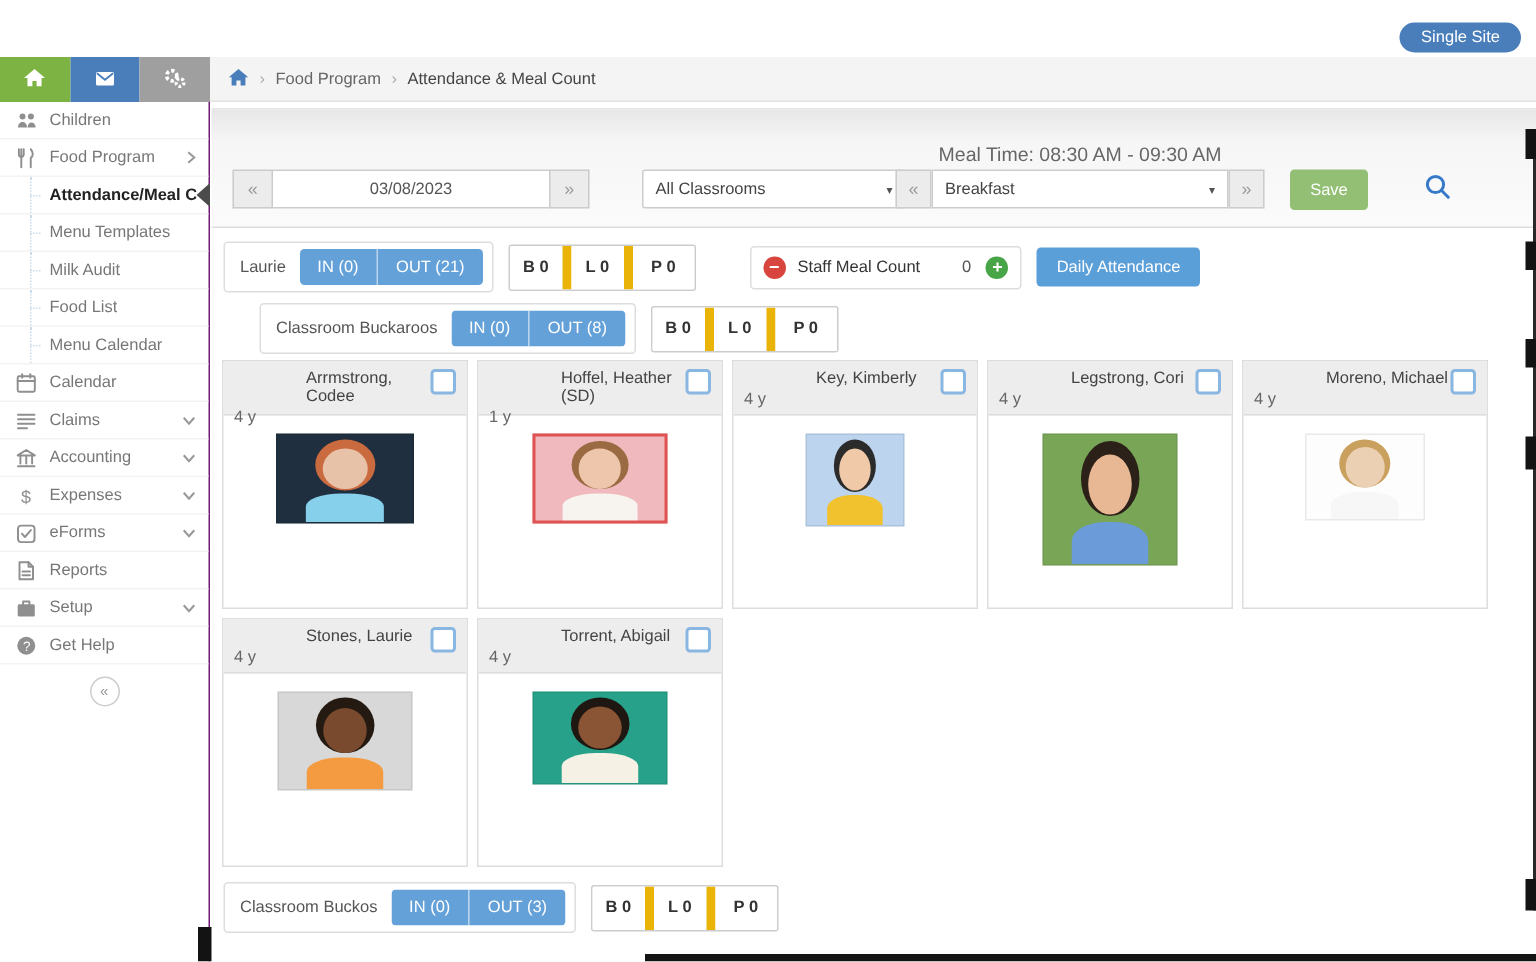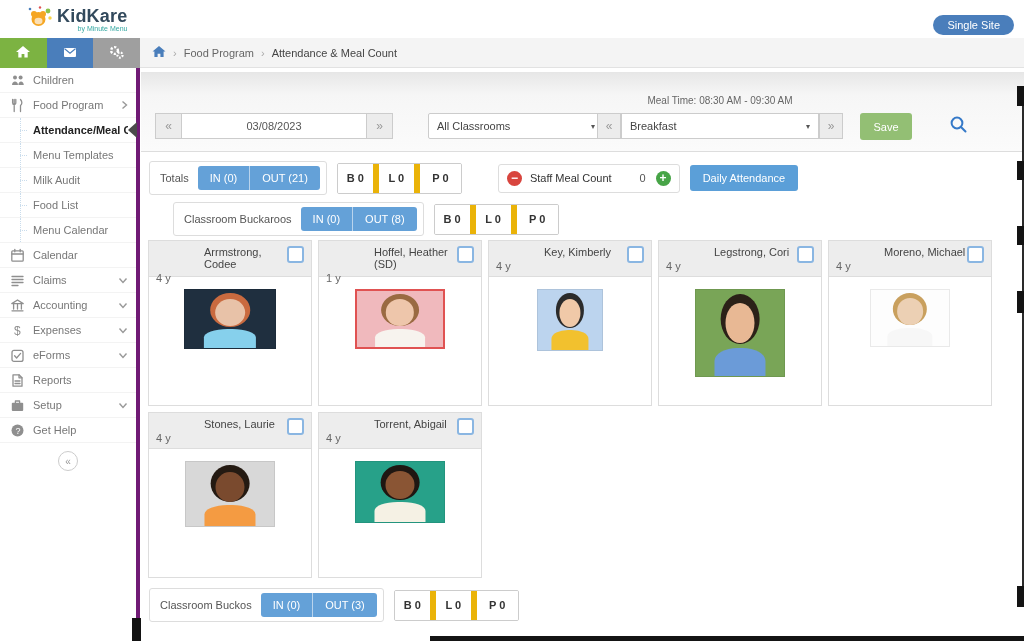--- a/index.html
+++ b/index.html
@@ -16,21 +16,21 @@
   
   .nav-row{position:absolute;top:38px;left:0;width:140px;height:30px;display:flex;}
   .nav-btn{flex:1;display:flex;align-items:center;justify-content:center;border:none;padding:0;}
   .nav-home{background:#7cb342;} .nav-mail{background:#4a7ebb;} .nav-gear{background:#9f9f9f;}
   .crumb-bar{position:absolute;top:38px;left:140px;width:884px;height:30px;background:#f4f4f4;
        border-bottom:1px solid #e2e2e2;display:flex;align-items:center;padding-left:12px;box-sizing:border-box;gap:7px;color:#666;}
   .crumb-sep{color:#aaa;}
   .crumb-last{color:#444;}
   
   .sidebar{position:absolute;top:68px;left:0;width:140px;height:573px;background:#fff;
-       border-right:4px solid #701a75;box-sizing:border-box;}
+       border-right:1px solid #701a75;box-sizing:border-box;}
   .sb-item{height:24px;display:flex;align-items:center;gap:8px;padding:0 8px 0 10px;
        border-bottom:1px solid #f3f3f3;position:relative;color:#777;cursor:default;}
   .sb-ic{width:15px;height:15px;display:flex;align-items:center;justify-content:center;color:#8f8f8f;flex:0 0 15px;}
   .sb-label{white-space:nowrap;overflow:hidden;}
   .sb-item.sub{padding-left:33px;}
   .sb-item.sub::before{content:"";position:absolute;left:20px;top:0;bottom:0;border-left:1px dotted #c9dcec;}
   .sb-item.sub::after{content:"";position:absolute;left:20px;top:50%;width:7px;border-top:1px dotted #c9dcec;}
   .sb-item.active{color:#222;font-weight:bold;}
   .active-marker{position:absolute;right:-1px;top:50%;transform:translateY(-50%);width:0;height:0;
        border-top:8px solid transparent;border-bottom:8px solid transparent;border-right:9px solid #4b4b4b;}
@@ -43,21 +43,21 @@
        background:linear-gradient(180deg,#e7e7e7 0%,#f6f6f6 28%,#fbfbfb 100%);
        border-top:1px solid #e6e6e6;border-bottom:1px solid #ddd;}
   .stepper{position:absolute;display:flex;height:26px;}
   .step-btn{width:27px;background:#ececec;border:1px solid #ccc;color:#999;display:flex;align-items:center;
        justify-content:center;font-size:12px;padding:0;font-family:inherit;}
   .step-input{border:1px solid #ccc;border-left:none;border-right:none;background:#fff;text-align:center;
        color:#555;font-family:inherit;font-size:11px;padding:0;}
   .select-box{display:flex;align-items:center;justify-content:space-between;background:#fff;
        border:1px solid #ccc;border-radius:2px;padding:0 8px;box-sizing:border-box;height:26px;color:#444;}
   .caret{font-size:8px;color:#555;}
-  .meal-time{position:absolute;left:456px;top:22px;width:246px;text-align:center;font-size:10px;color:#666;}
+  .meal-time{position:absolute;left:456px;top:22px;width:246px;text-align:center;font-size:13px;color:#666;}
   .save-btn{position:absolute;left:719px;top:40px;width:52px;height:27px;background:#93bf74;color:#fff;
        border:none;border-radius:3px;font-family:inherit;font-size:11px;}
   .search-btn{position:absolute;left:808px;top:42px;background:none;border:none;padding:0;display:flex;}
   
   .ctl-row{position:absolute;left:8px;display:flex;align-items:center;gap:10px;}
   .group{display:flex;align-items:center;gap:9px;background:#fff;border:1px solid #ddd;border-radius:3px;
        padding:4px 6px 4px 10px;}
   .g-label{color:#555;}
   .inout{display:flex;border-radius:3px;overflow:hidden;}
   .io{background:#64a1d8;color:#fff;border:none;padding:6px 12px;font-family:inherit;font-size:11px;}
@@ -92,38 +92,20 @@
   
   .edge-mark{position:absolute;right:0;width:7px;background:#131313;}
   .edge-line{position:absolute;right:0;top:86px;height:521px;width:2px;background:#2a2a2a;}
   .bottom-bar{position:absolute;left:430px;right:0;bottom:0;height:5px;background:#141414;}
   .corner-mark{position:absolute;left:132px;top:618px;width:9px;height:23px;background:#131313;}
 </style>
 </head>
 <body>
 
 <div class="app-header">
-  <div class="logo">
-    <span>
-      <svg width="27" height="27" viewBox="0 0 27 27">
-        <circle cx="8" cy="9" r="3" fill="#f5a623"></circle>
-          <circle cx="17" cy="9" r="3" fill="#f5a623"></circle>
-        <circle cx="12.5" cy="14" r="7" fill="#f5a623"></circle>
-        <ellipse cx="12.5" cy="16" rx="4" ry="3.2" fill="#fbe0b6"></ellipse>
-        <circle cx="22" cy="6" r="2.4" fill="#8bc34a"></circle>
-          <circle cx="24" cy="13" r="1.7" fill="#f8d347"></circle>
-        <circle cx="4" cy="4" r="1.3" fill="#4a7ebb"></circle>
-          <circle cx="14" cy="2.5" r="1.2" fill="#e05252"></circle>
-      </svg>
-    </span>
-    <span class="logo-txt">
-      <span class="logo-title">KidKare</span>
-      <span class="logo-sub">by Minute Menu</span>
-    </span>
-  </div>
   <button class="single-site">Single Site</button>
 </div>
 
 <div class="nav-row">
   <button class="nav-btn nav-home">
     <span>
       <svg width="16" height="15" viewBox="0 0 16 15">
           <path d="M8 2 L15 8 H12.7 V13.5 H9.4 V10 H6.6 V13.5 H3.3 V8 H1 Z" fill="#fff"></path>
         </svg>
     </span>
@@ -334,21 +316,21 @@
         <svg width="19" height="19" viewBox="0 0 19 19">
             <circle cx="8" cy="8" r="5.4" fill="none" stroke="#3579c8" stroke-width="2"></circle>
             <line x1="12.2" y1="12.2" x2="16.5" y2="16.5" stroke="#3579c8" stroke-width="2" stroke-linecap="round"></line>
           </svg>
       </span>
     </button>
   </div>
 
   <div class="ctl-row" style="top:92px;">
     <div class="group">
-      <span class="g-label">Totals</span>
+      <span class="g-label">Laurie</span>
       <div class="inout">
         <button class="io in">IN (0)</button>
         <button class="io">OUT (21)</button>
       </div>
     </div>
     <div class="blp">
       <button>B 0</button>
       <button>L 0</button>
       <button>P 0</button>
     </div>

